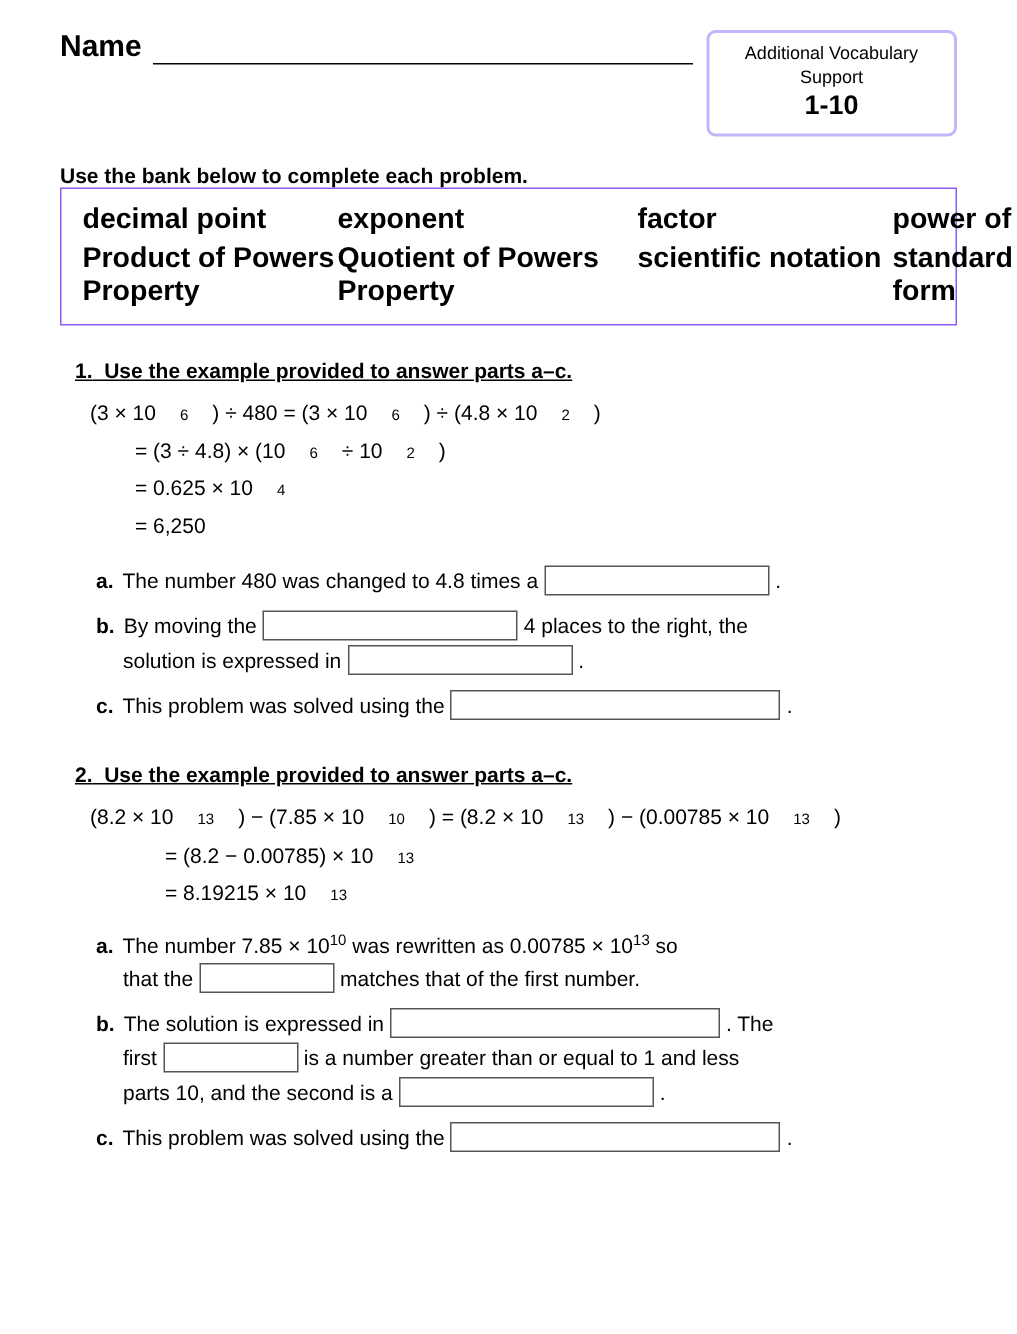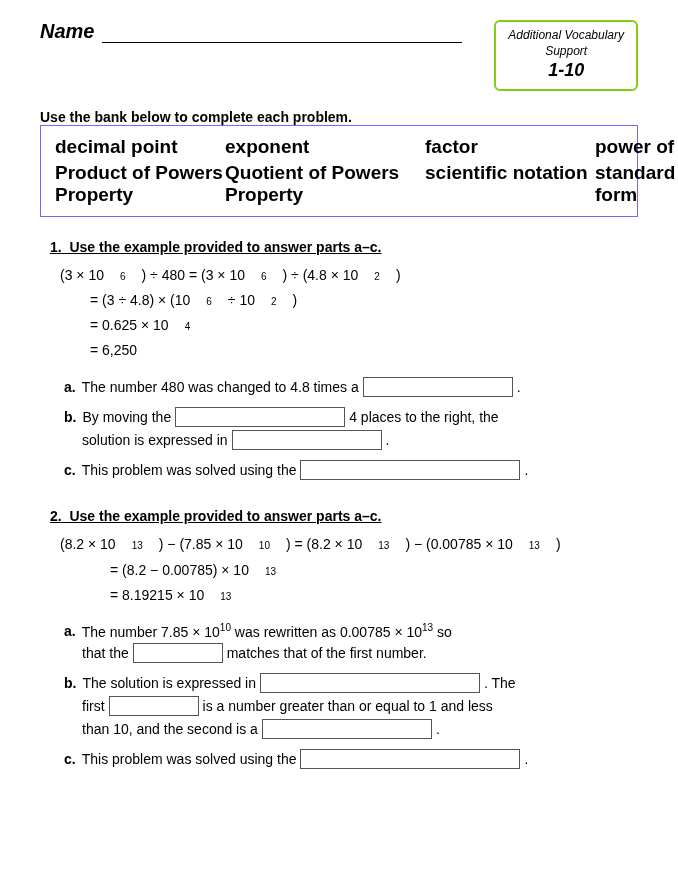--- a/index.html
+++ b/index.html
@@ -11,41 +11,40 @@
       width: 678px;
       min-height: 889px;
       padding: 20px 40px;
       position: relative;
     }
     .header-area {
       display: flex;
       justify-content: space-between;
       align-items: flex-start;
       margin-bottom: 18px;
-      font-style: italic;
     }
     .name-line {
       display: flex;
       align-items: center;
       font-size: 20px;
       font-weight: bold;
       gap: 8px;
       flex: 1;
     }
     .name-underline {
       flex: 1;
       border-bottom: 1px solid #000;
       height: 22px;
       max-width: 360px;
     }
     .vocab-box {
-      border: 2px solid #84cc16;
+      border: 2px solid #c4b5fd;
       border-radius: 6px;
       text-align: center;
-      padding: 6px 12px;
+      padding: 6px 24px;
       font-size: 12px;
       line-height: 1.3;
       min-width: 110px;
     }
     .vocab-box .section-num {
       font-size: 18px;
       font-weight: bold;
     }
     .instructions {
       font-weight: bold;
@@ -254,21 +253,21 @@
       <span>The solution is expressed in</span>
       <span class="fill-box-lg"></span>
       <span>. The</span>
     </div>
     <div class="part-line">
       <span style="padding-left:18px;">first</span>
       <span class="fill-box-sm"></span>
       <span>is a number greater than or equal to 1 and less</span>
     </div>
     <div class="part-line">
-      <span style="padding-left:18px;">than 10, and the second is a</span>
+      <span style="padding-left:18px;">parts 10, and the second is a</span>
       <span class="fill-box-md"></span>
       <span>.</span>
     </div>
   </div>
 
   <div class="part-block">
     <div class="part-line">
       <span class="part-label">c.</span>
       <span>This problem was solved using the</span>
       <span class="fill-box-lg"></span>

